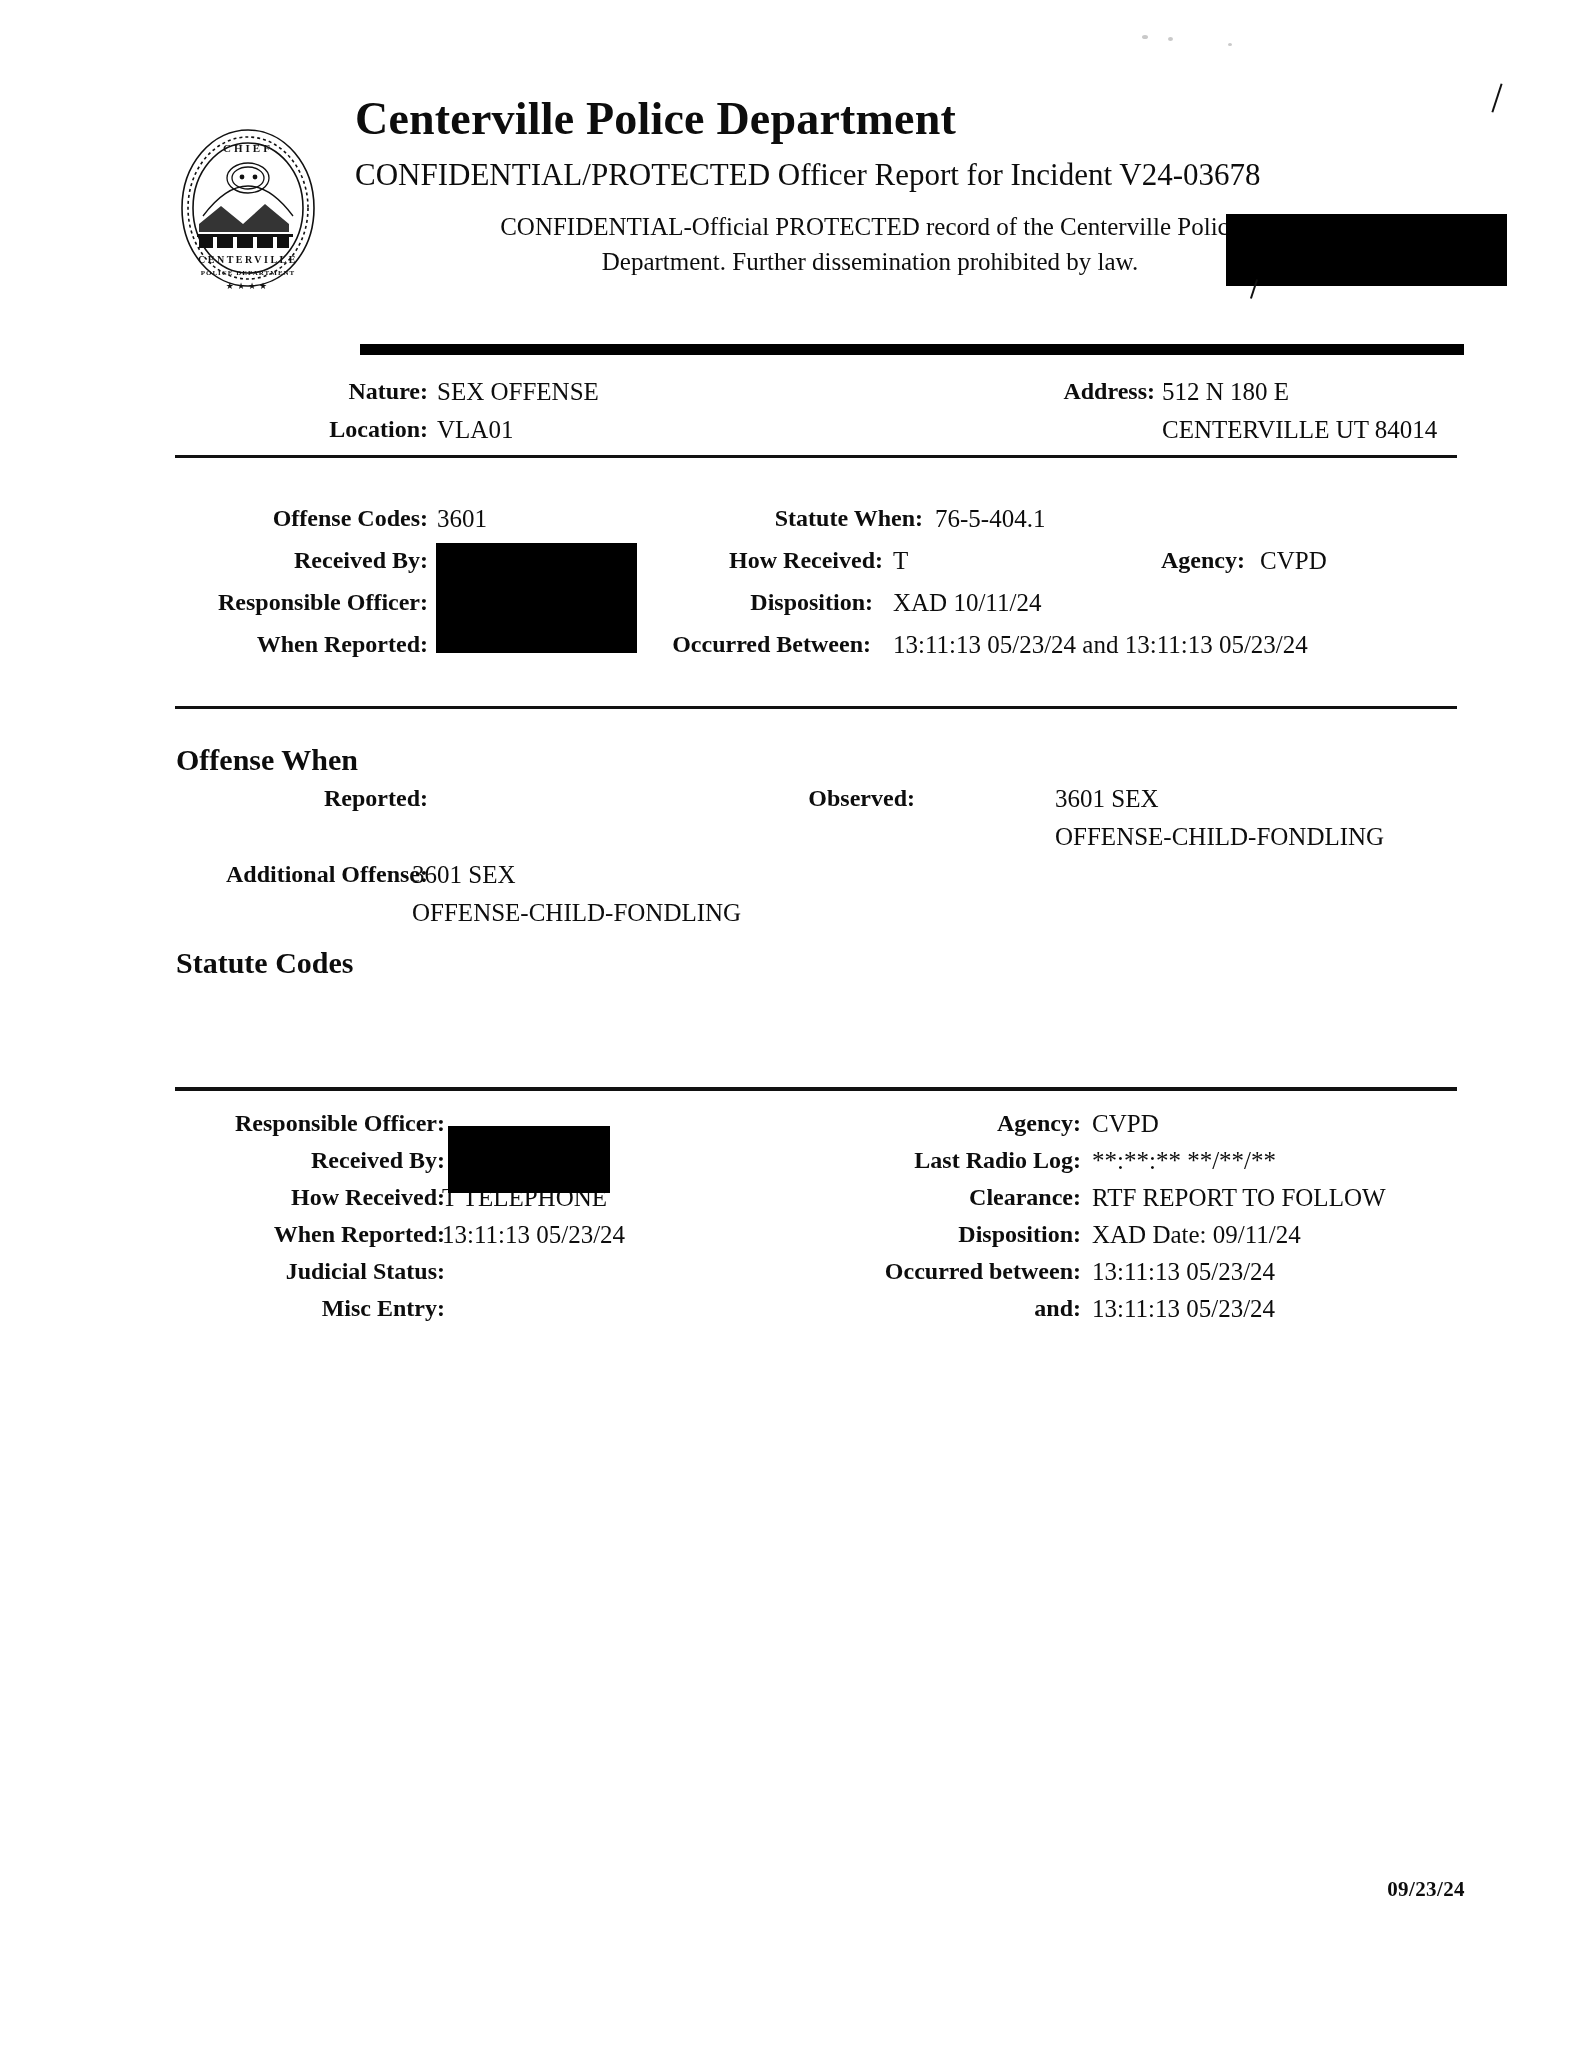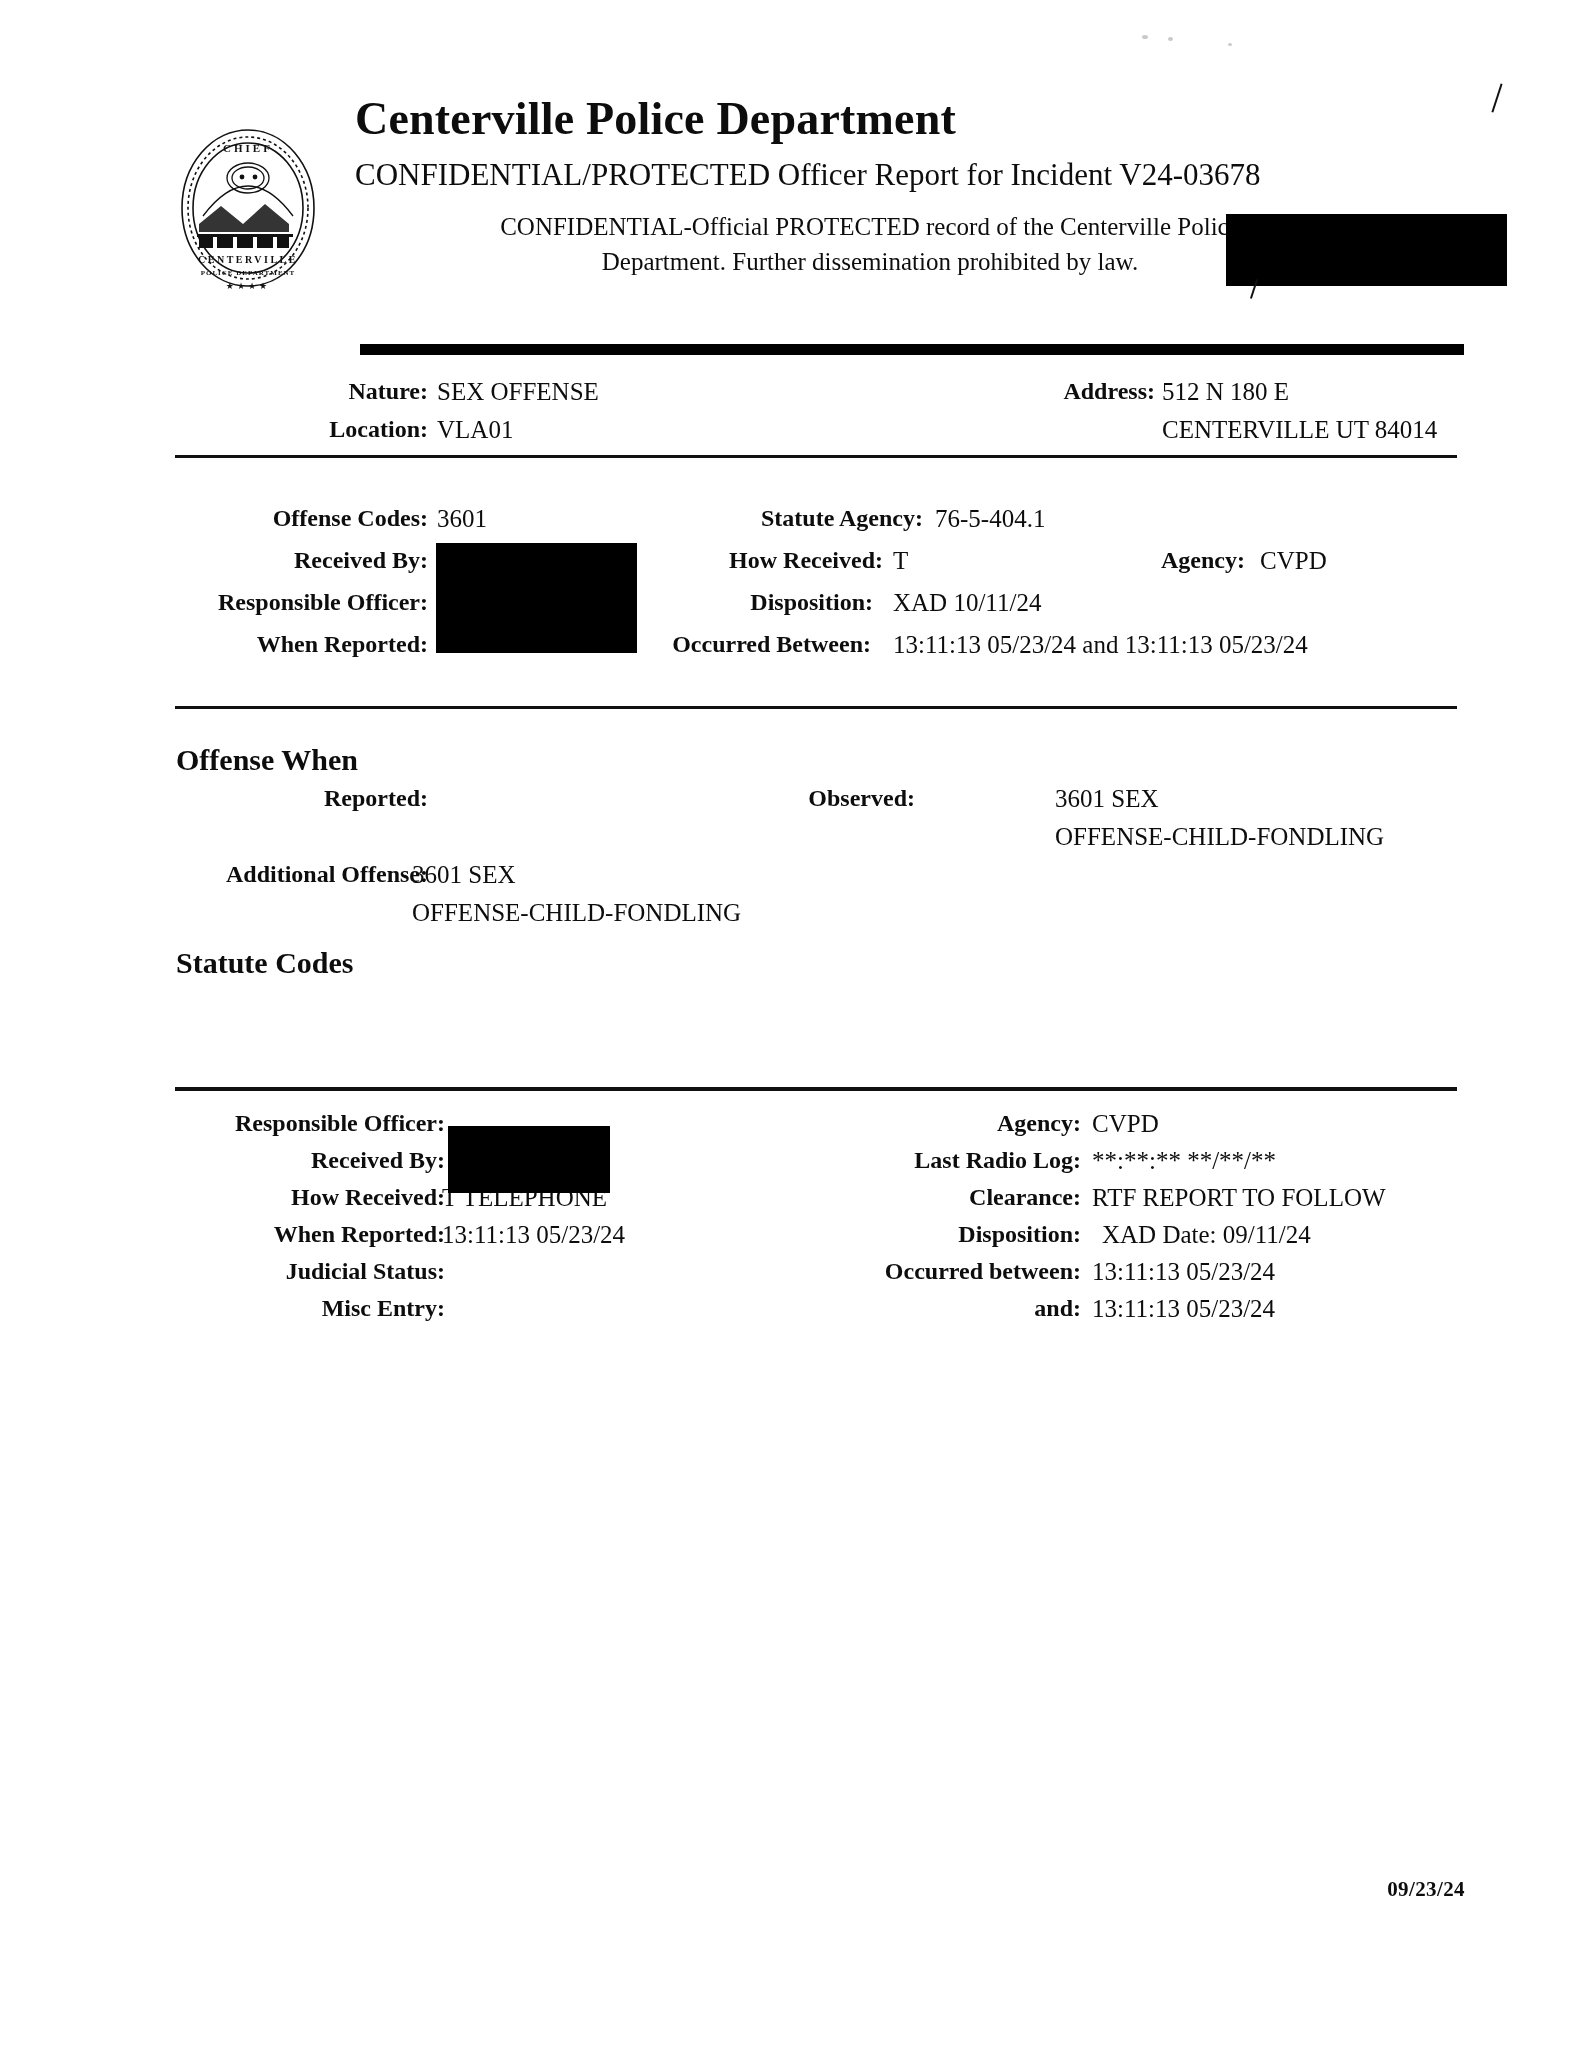--- a/index.html
+++ b/index.html
@@ -227,21 +227,21 @@
       <span class="val" style="left:1162px;">CENTERVILLE UT 84014</span>
     </div>
   </div>
 
   <div class="rule-thin" style="left:175px; top:455px; width:1282px;"></div>
 
   <div class="fields" style="top:505px;">
     <div class="row" style="height:42px;">
       <span class="lbl c1-lbl">Offense Codes:</span>
       <span class="val c1-val">3601</span>
-      <span class="lbl" style="right:660px;">Statute Agency:</span>
+      <span class="lbl" style="right:660px;">Statute When:</span>
       <span class="val" style="left:935px;">76-5-404.1</span>
     </div>
     <div class="row" style="height:42px;">
       <span class="lbl c1-lbl">Received By:</span>
       <span class="val c1-val"></span>
       <span class="lbl" style="right:700px;">How Received:</span>
       <span class="val" style="left:893px;">T</span>
       <span class="lbl" style="right:338px;">Agency:</span>
       <span class="val" style="left:1260px;">CVPD</span>
     </div>
@@ -305,21 +305,21 @@
     <div class="row" style="height:37px;">
       <span class="lbl" style="right:1138px;">How Received:</span>
       <span class="val" style="left:442px;">T TELEPHONE</span>
       <span class="lbl" style="right:502px;">Clearance:</span>
       <span class="val" style="left:1092px;">RTF REPORT TO FOLLOW</span>
     </div>
     <div class="row" style="height:37px;">
       <span class="lbl" style="right:1138px;">When Reported:</span>
       <span class="val" style="left:442px;">13:11:13 05/23/24</span>
       <span class="lbl" style="right:502px;">Disposition:</span>
-      <span class="val" style="left:1092px;margin-left:10px;">XAD Date:   09/11/24</span>
+      <span class="val" style="left:1092px;">XAD Date:   09/11/24</span>
     </div>
     <div class="row" style="height:37px;">
       <span class="lbl" style="right:1138px;">Judicial Status:</span>
       <span class="val" style="left:442px;"></span>
       <span class="lbl" style="right:502px;">Occurred between:</span>
       <span class="val" style="left:1092px;">13:11:13 05/23/24</span>
     </div>
     <div class="row" style="height:37px;">
       <span class="lbl" style="right:1138px;">Misc Entry:</span>
       <span class="val" style="left:442px;"></span>

